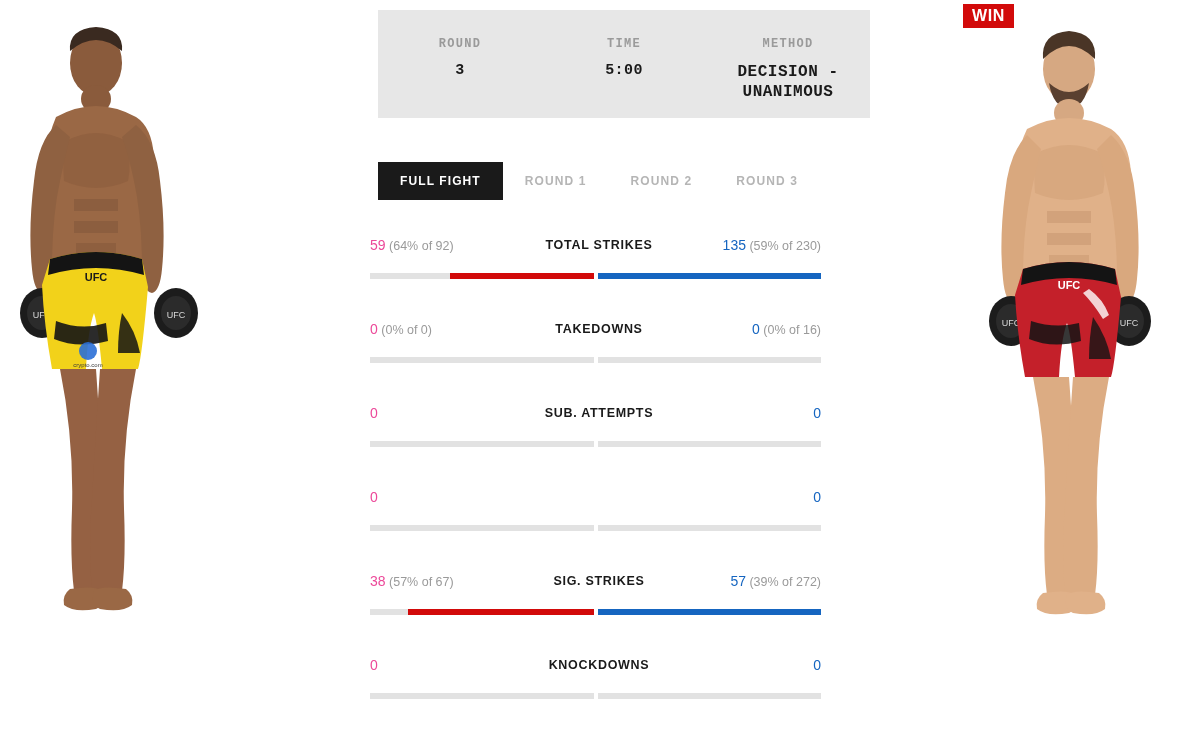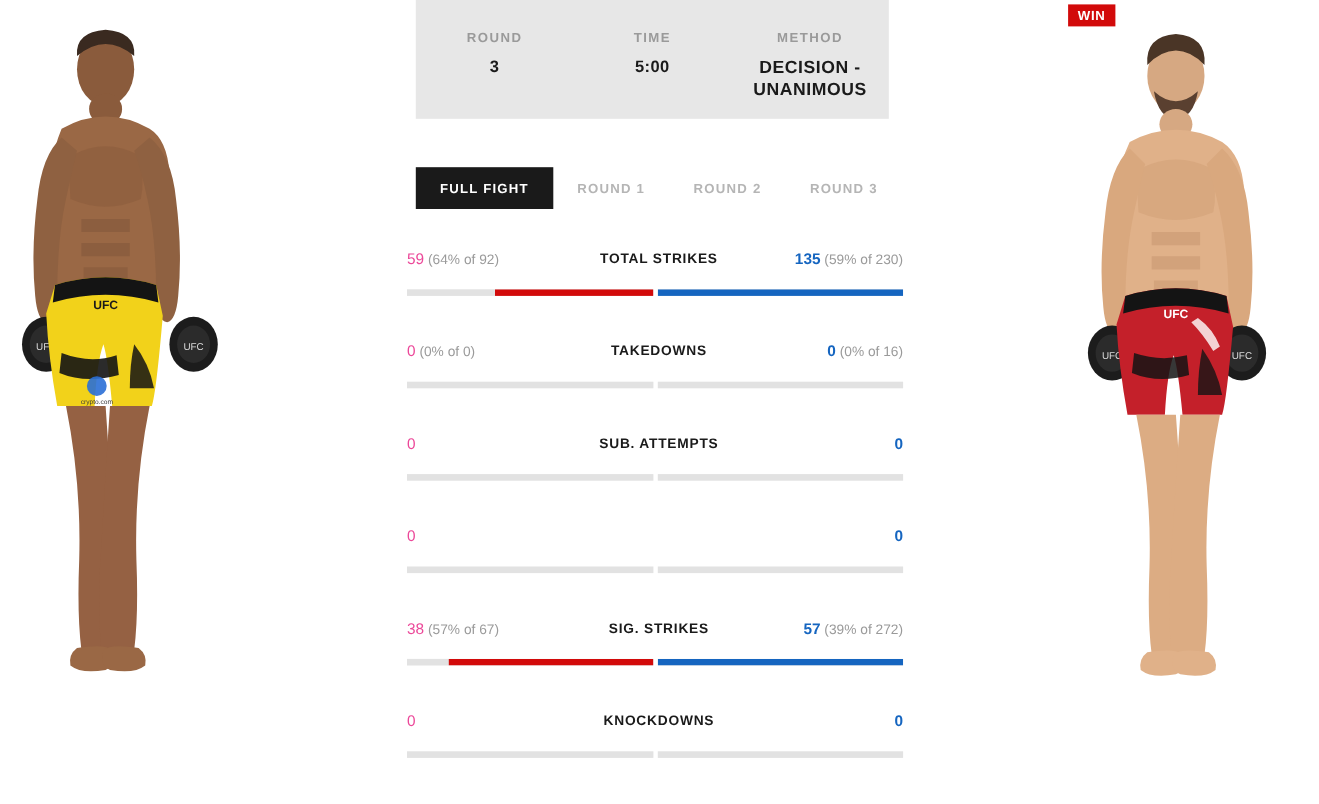--- a/index.html
+++ b/index.html
@@ -35,49 +35,51 @@
     width: 100%;
     height: 700px;
   }
 
   .win-badge {
     position: absolute;
     top: 4px;
     left: 727px;
     background: #d20a0a;
     color: #ffffff;
-    font-size: 12px;
+    font-size: 16px;
     font-weight: bold;
     letter-spacing: 0.6px;
     padding: 4px 9px 4px 9px;
     line-height: 1;
     z-index: 5;
   }
 
   
   #center {
     position: absolute;
     left: 378px;
     top: 0;
     width: 442px;
     height: 731px;
   }
 
   
   .result-bar {
     position: relative;
-    width: 430px;
+    width: 492px;
     margin-left: 0px;
+    margin-top: 10px;
     background: #e7e7e7;
     height: 108px;
     display: flex;
     align-items: flex-start;
     justify-content: space-between;
     padding: 0;
     box-sizing: border-box;
+    font-family: Liberation Mono, monospace;
   }
   .result-cell {
     flex: 1 1 0;
     text-align: center;
     padding-top: 27px;
   }
   .result-label {
     font-size: 12px;
     font-weight: bold;
     letter-spacing: 1.3px;
@@ -139,21 +141,21 @@
   .stat-left, .stat-right {
     position: absolute;
     top: 0;
     font-size: 13px;
     white-space: nowrap;
   }
   .stat-left  { left: -8px; text-align: left; }
   .stat-right { right: -1px; text-align: right; }
 
   .num-red  { color: #ec4899; font-size: 14px; }
-  .num-blue { color: #1565c0; font-size: 14px; font-weight: bold; }
+  .num-blue { color: #1565c0; font-size: 14px; }
   .pct      { color: #9a9a9a; font-size: 12.5px; }
 
   .stat-title {
     position: absolute;
     left: 0; right: 0;
     top: 1px;
     text-align: center;
     font-size: 12.5px;
     font-weight: bold;
     letter-spacing: 0.7px;

